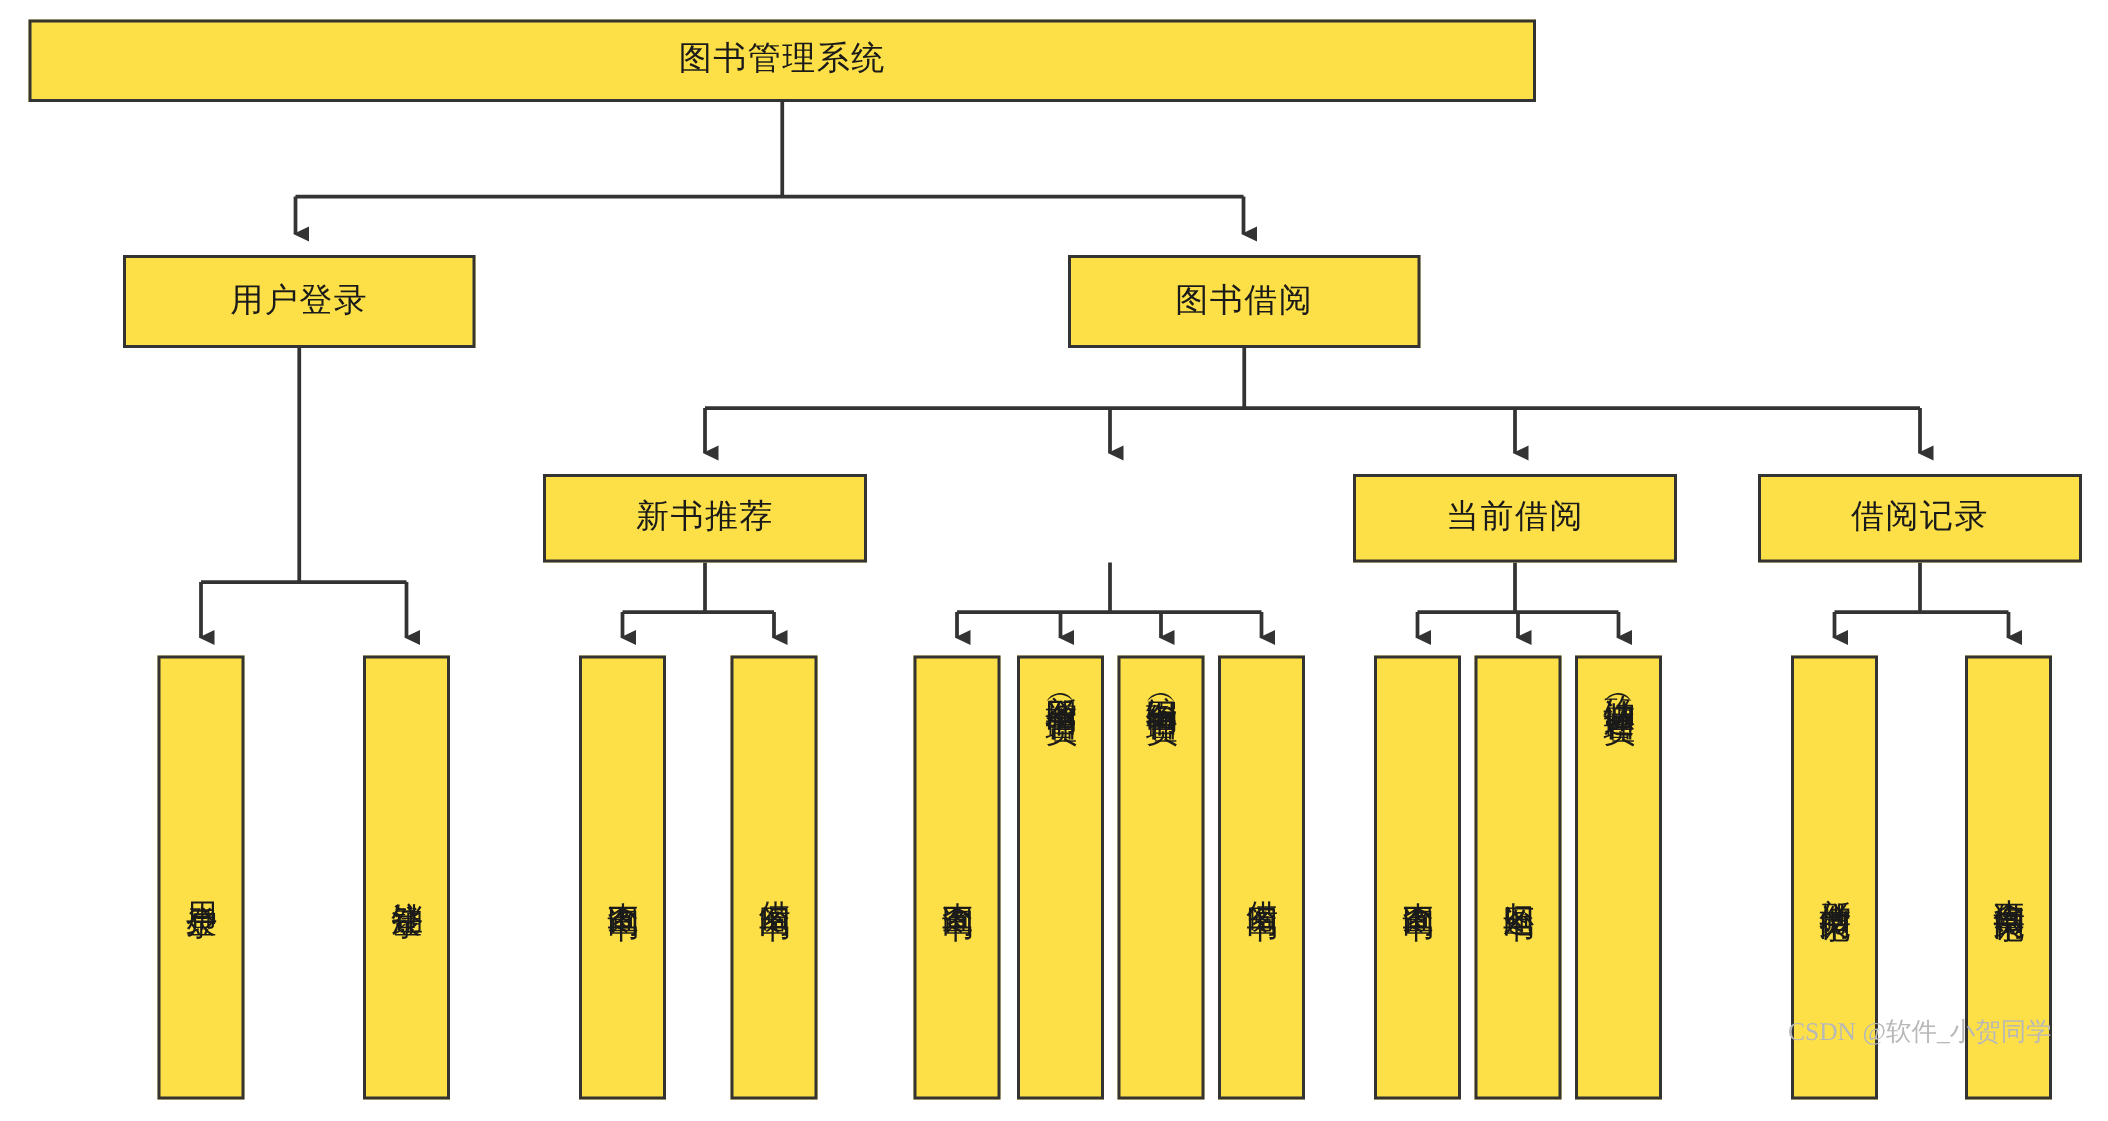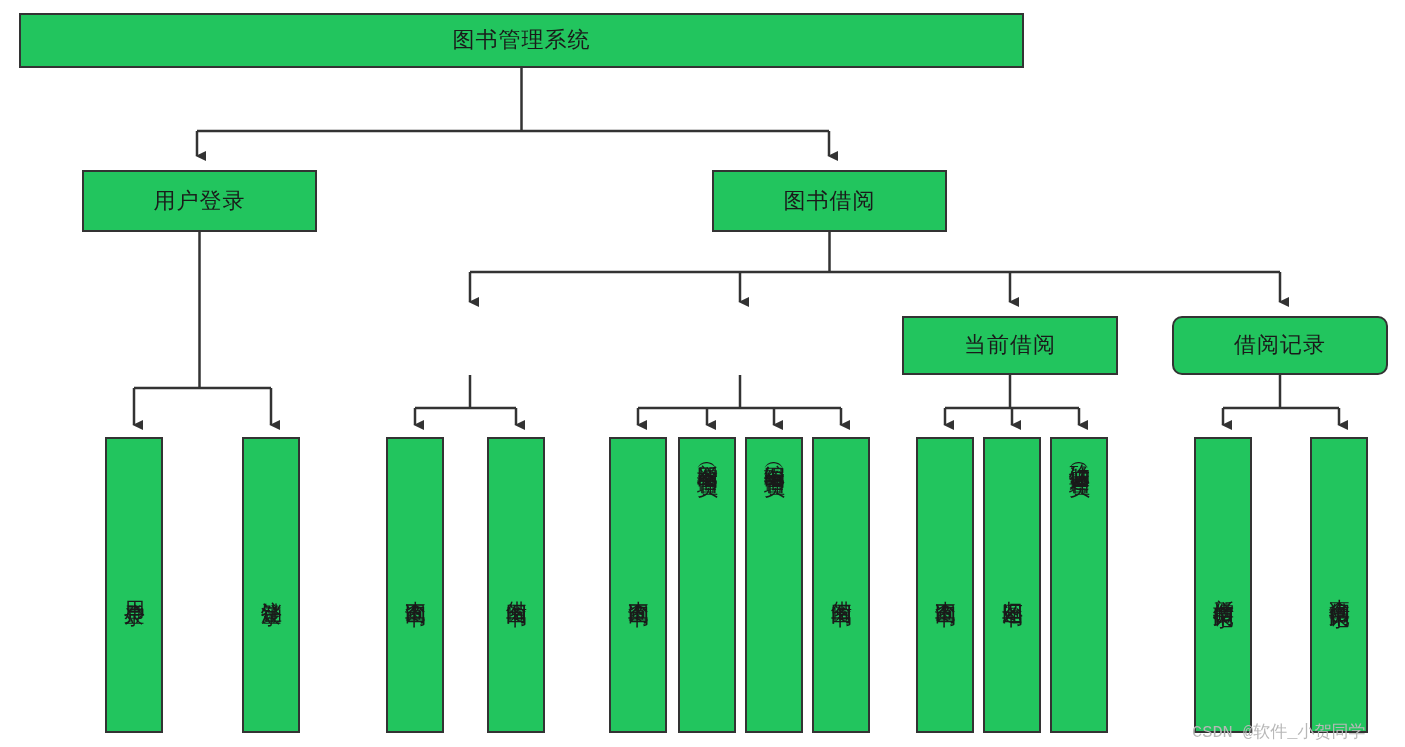--- a/index.html
+++ b/index.html
@@ -21,21 +21,21 @@
     position: absolute;
     left: 0;
     top: 0;
     width: 1405px;
     height: 747px;
     pointer-events: none;
   }
   .node {
     position: absolute;
     box-sizing: border-box;
-    background: #22c55e;
+    background: #fde047;
     border: 2px solid #333333;
     display: flex;
     align-items: center;
     justify-content: center;
     z-index: 2;
   }
   .node.horiz .label {
     font-size: 22px;
     color: #1a1a1a;
     line-height: 1.2;
@@ -60,26 +60,26 @@
   .node.vert.mid .label {
     margin-top: auto;
     margin-bottom: auto;
   }
   .node.vert.top .label {
     margin-top: 2px;
   }
   .watermark {
     position: absolute;
     left: 1192px;
-    top: 720px;
+    top: 676px;
     font-size: 17px;
     color: #b8b8b8;
     white-space: nowrap;
     z-index: 3;
-    font-family: Liberation Mono, monospace;
+    font-family: Liberation Serif, serif;
   }
 </style>
 </head>
 <body>
 
 <div id="canvas">
 
   <svg id="edges" viewBox="0 0 1405 747">
     <defs>
       <marker id="arrow" markerWidth="12" markerHeight="12" refX="5.5" refY="9.5" orient="auto" markerUnits="userSpaceOnUse">
@@ -135,24 +135,27 @@
     <span class="label">图书管理系统</span>
   </div>
 
   <div class="node horiz" style="left:82px; top:170px; width:235px; height:62px;">
     <span class="label">用户登录</span>
   </div>
   <div class="node horiz" style="left:712px; top:170px; width:235px; height:62px;">
     <span class="label">图书借阅</span>
   </div>
 
+  <div class="node horiz" style="left:362px; top:316px; width:216px; height:59px;">
+    <span class="label">新书推荐</span>
+  </div>
   <div class="node horiz" style="left:902px; top:316px; width:216px; height:59px;">
     <span class="label">当前借阅</span>
   </div>
-  <div class="node horiz" style="left:1172px; top:316px; width:216px; height:59px;border-radius:10px;">
+  <div class="node horiz" style="left:1172px; top:316px; width:216px; height:59px;">
     <span class="label">借阅记录</span>
   </div>
 
   <div class="node vert mid" style="left:105px; top:437px; width:58px; height:296px;">
     <span class="label">用户登录</span>
   </div>
   <div class="node vert mid" style="left:242px; top:437px; width:58px; height:296px;">
     <span class="label">注销登录</span>
   </div>
 

